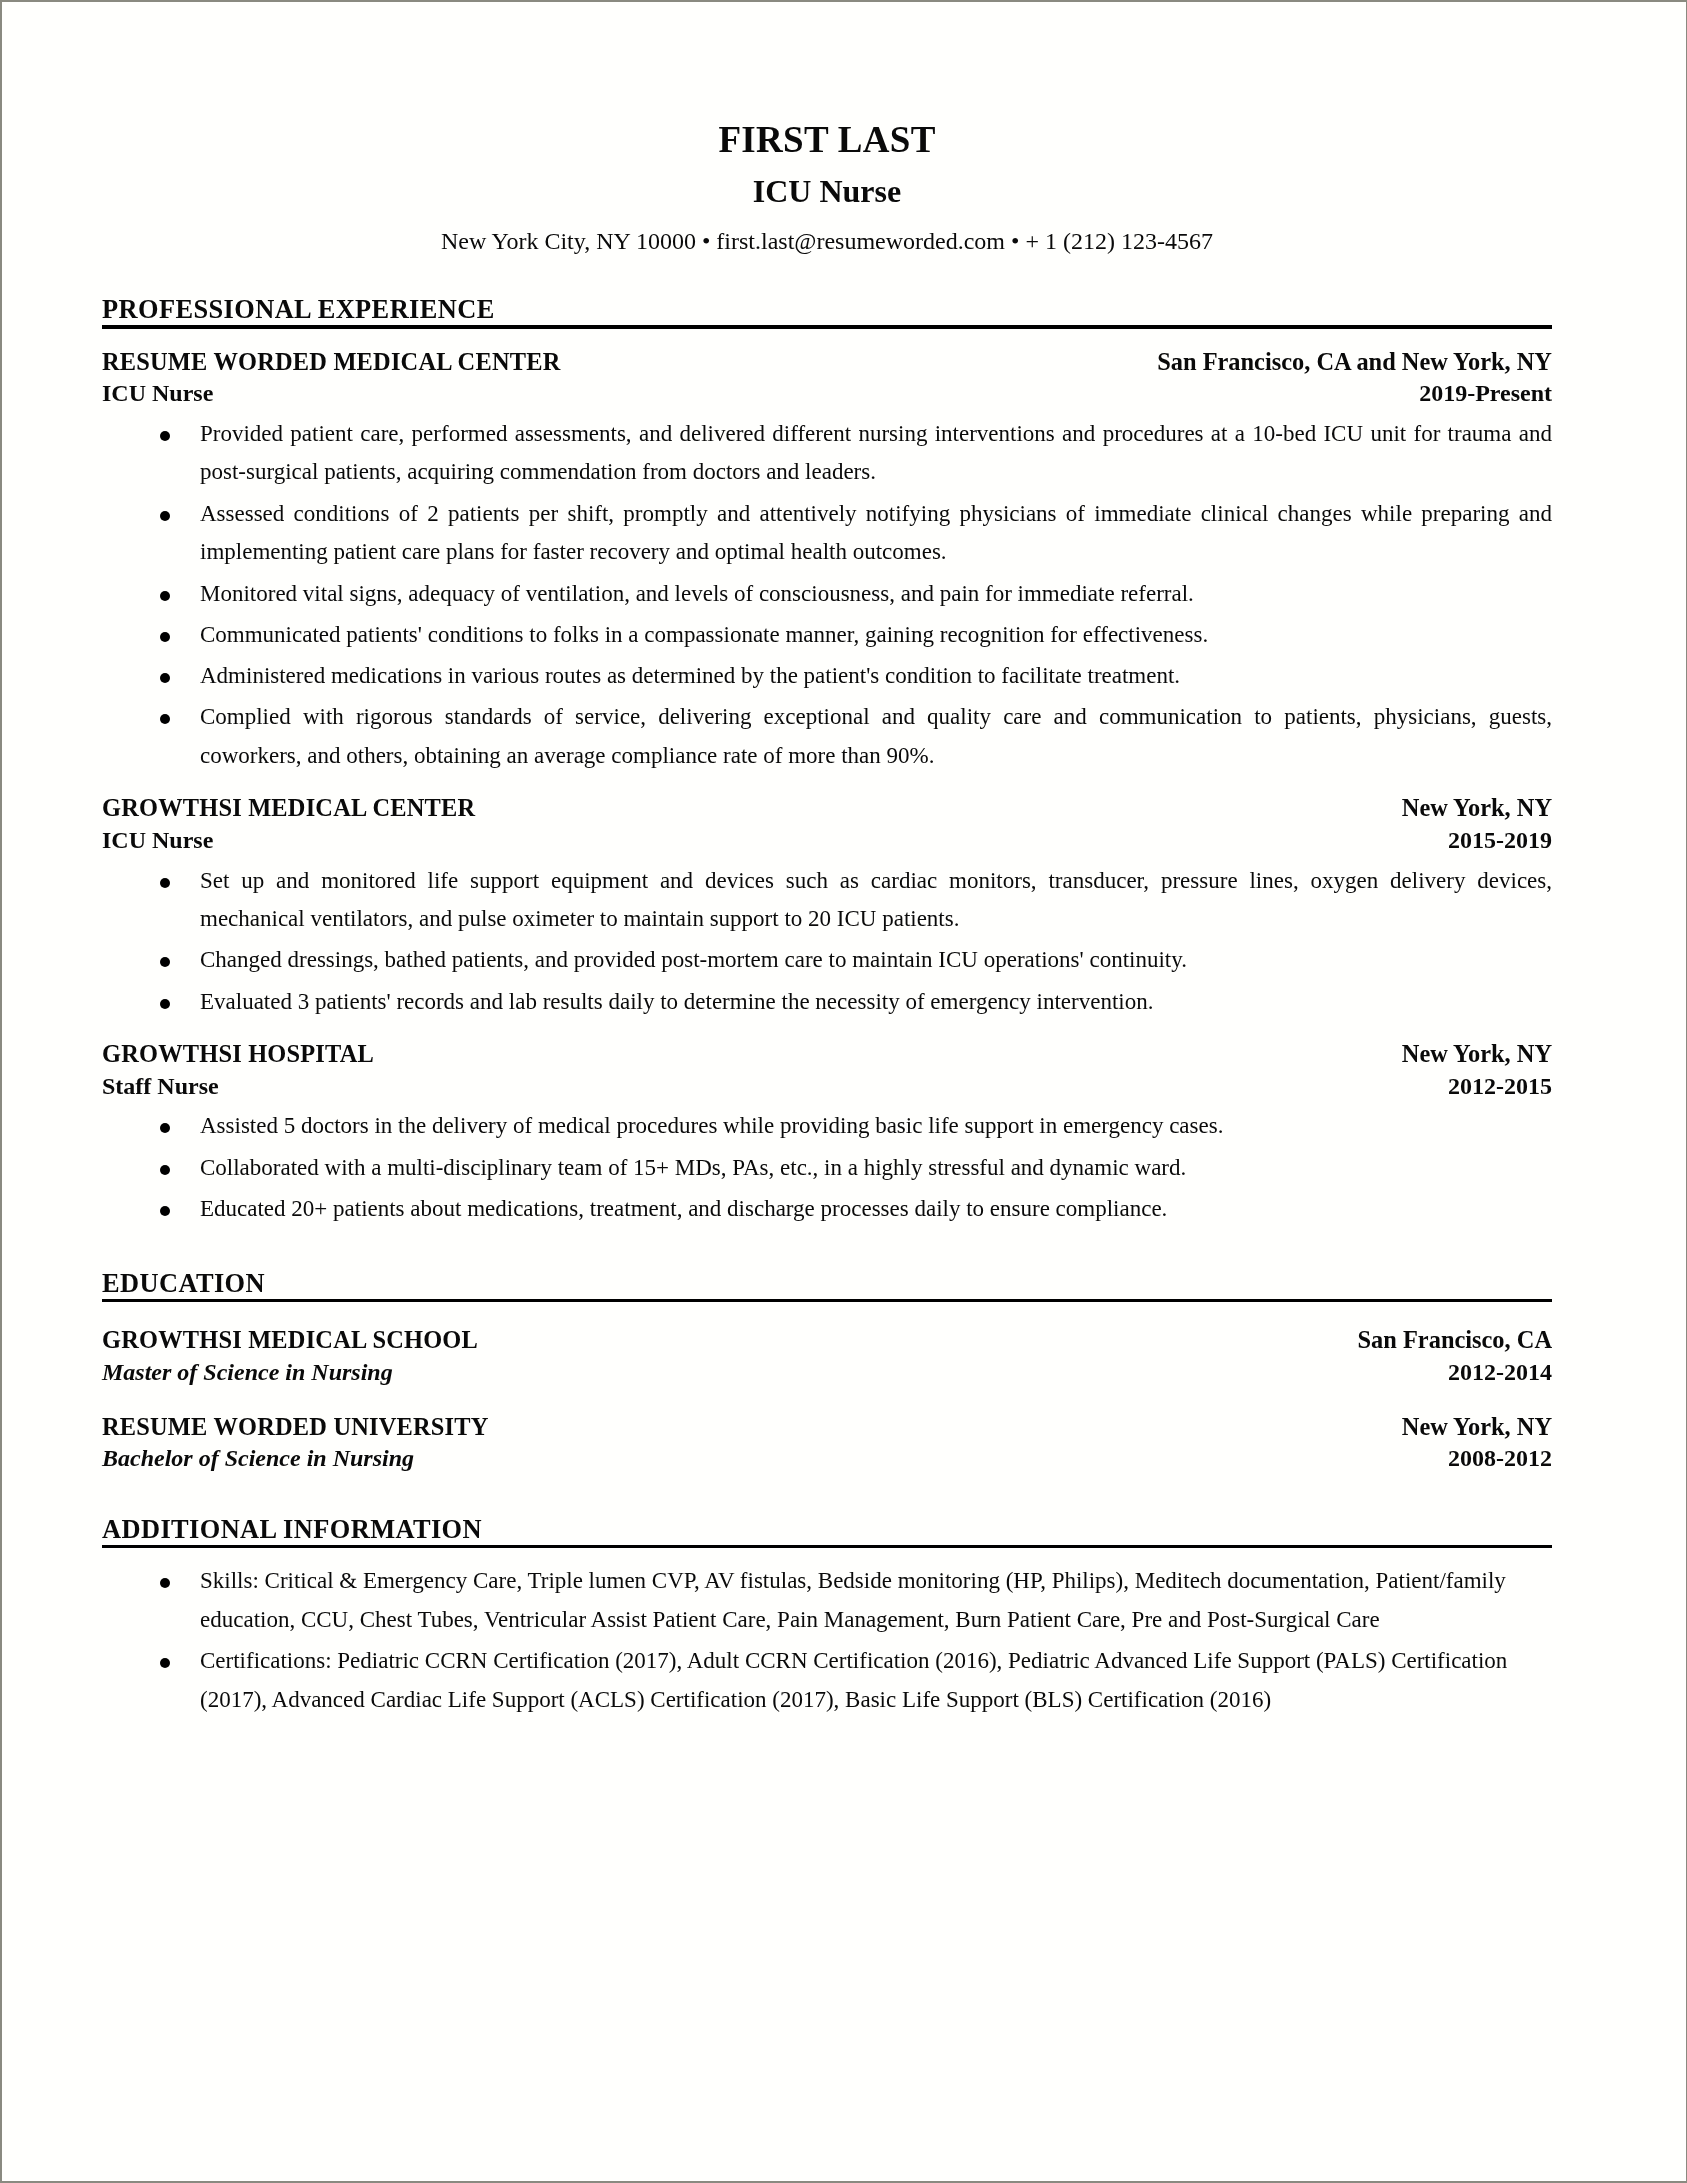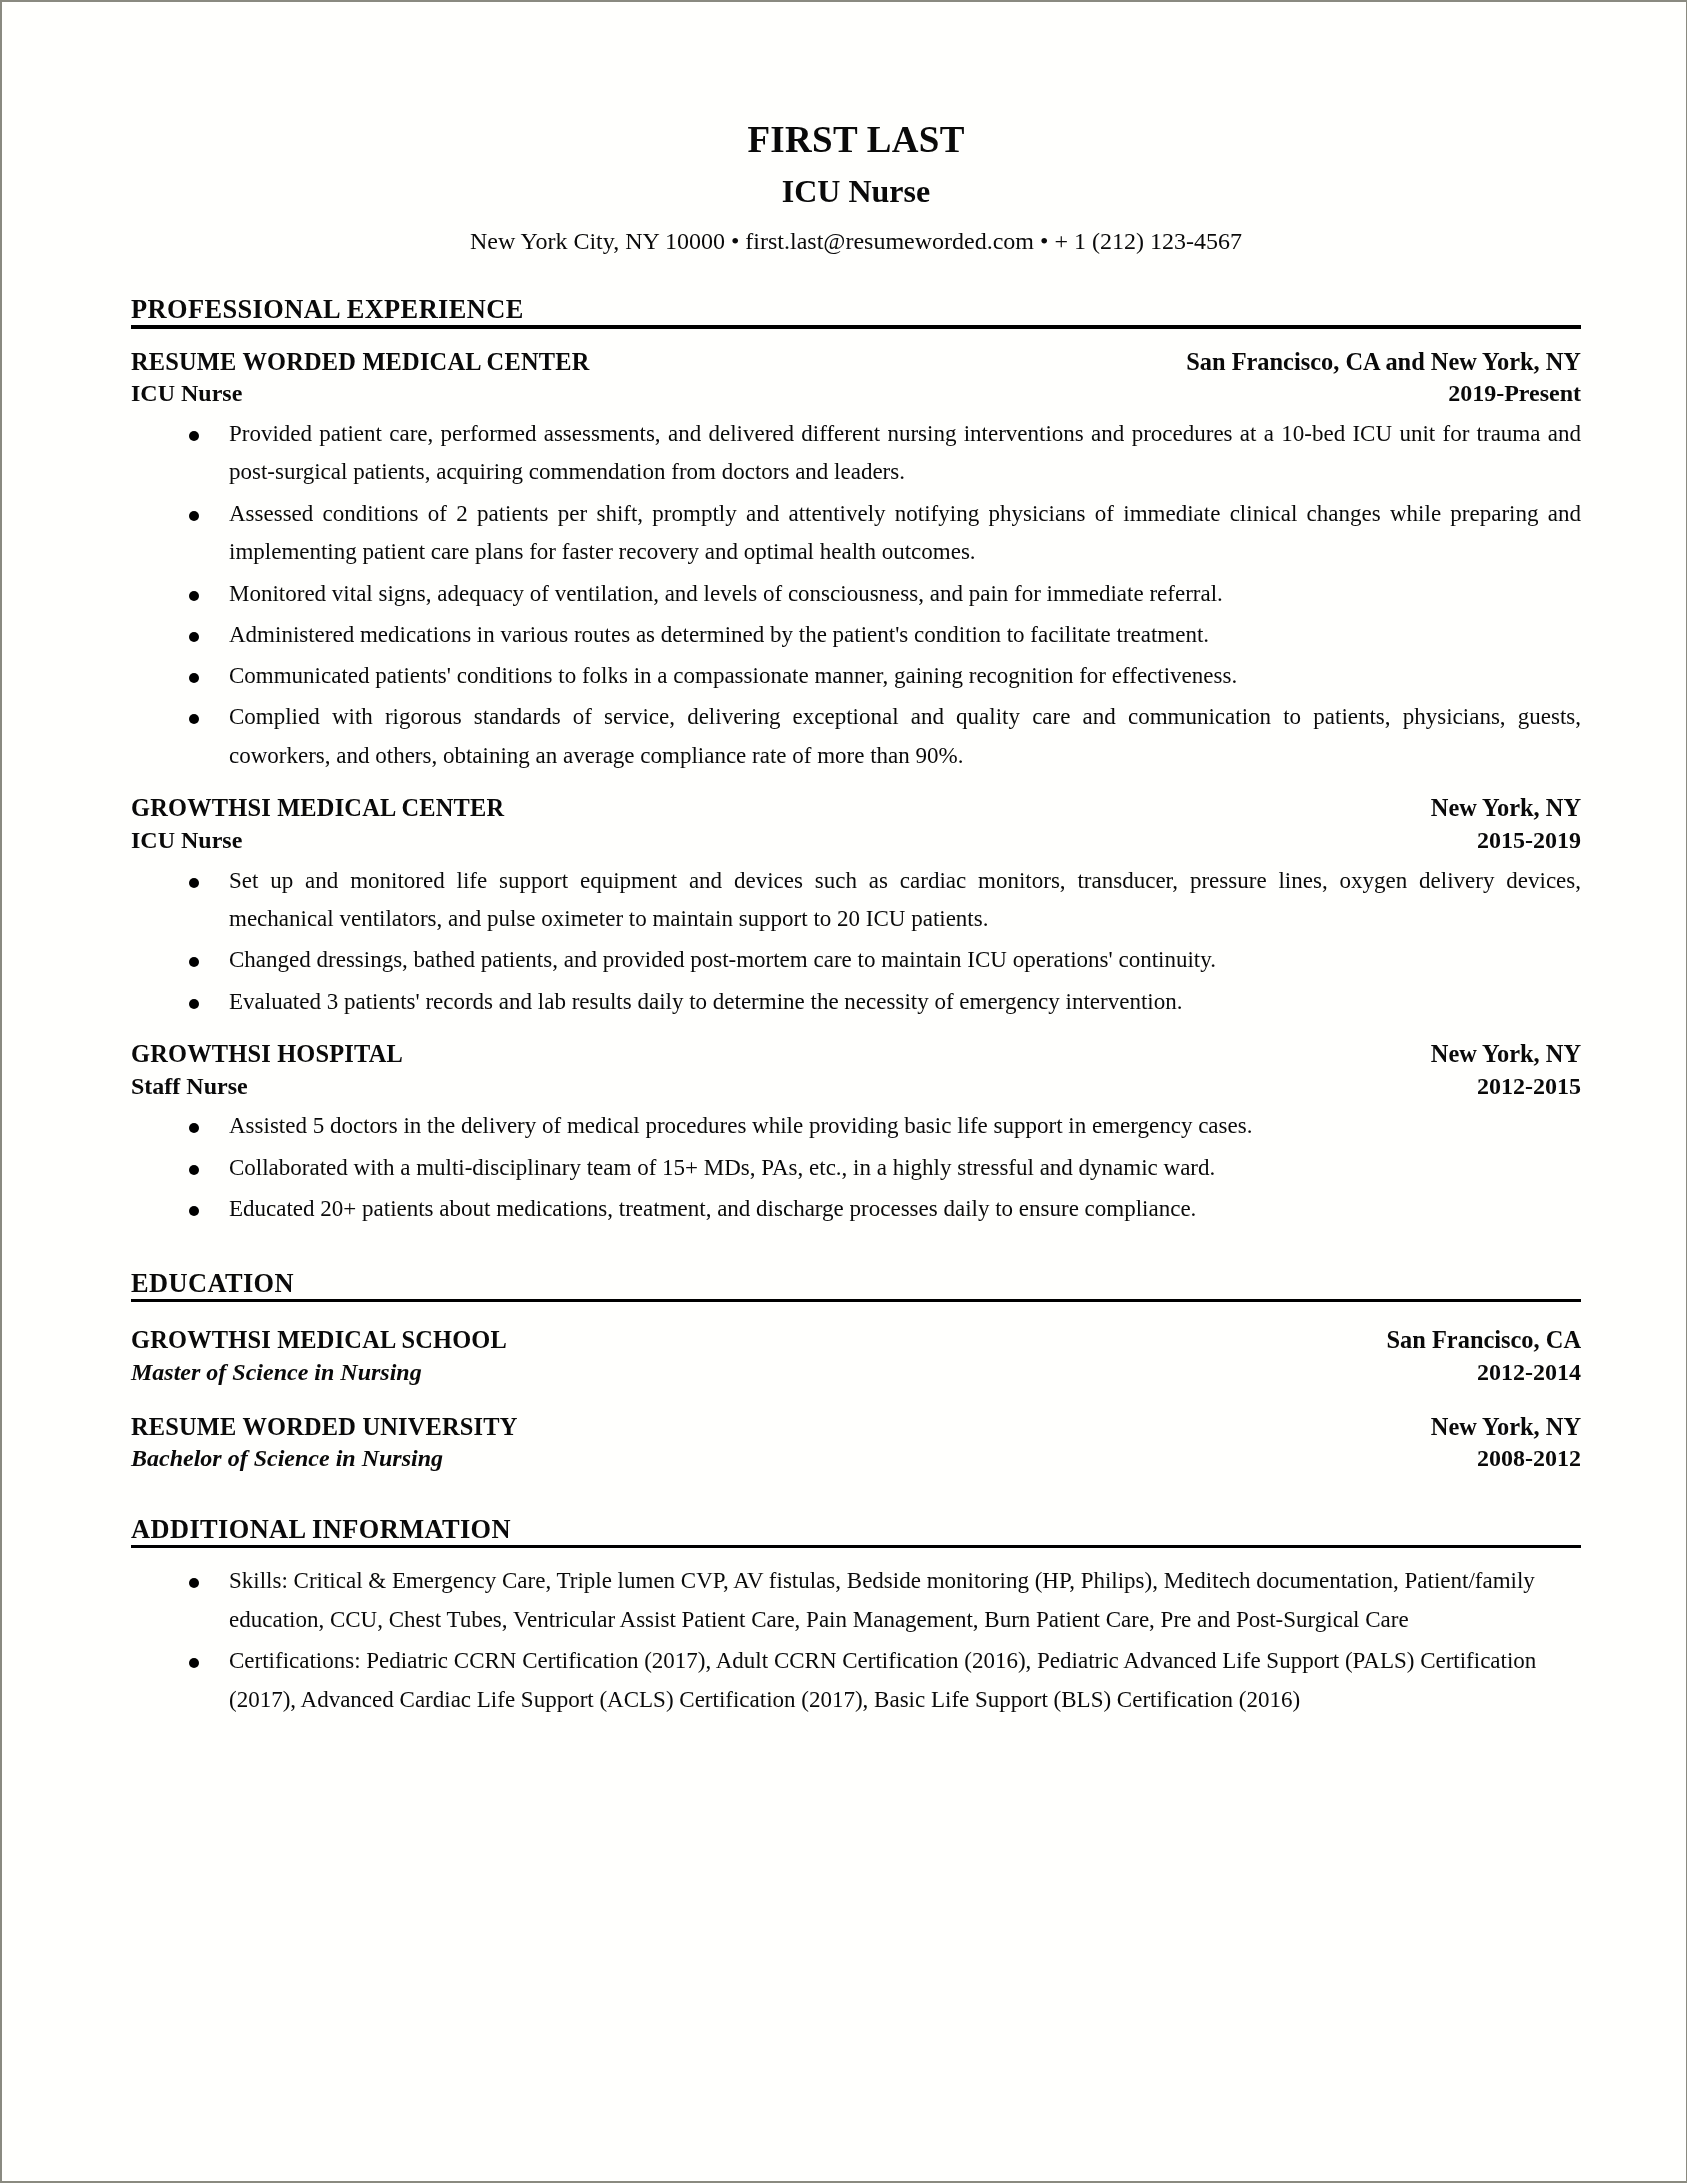--- a/index.html
+++ b/index.html
@@ -13,21 +13,21 @@
     height: 2183px;
     box-sizing: border-box;
     background: #fffffd;
     border: 2px solid #8a8a80;
     font-family: "Liberation Serif", "DejaVu Serif", serif;
     color: #0a0a0a;
     overflow: hidden;
   }
   .inner {
     position: absolute;
-    left: 129px;
+    left: 100px;
     top: 0;
     width: 1450px;
   }
 
   
   .resume-header {
     text-align: center;
     padding-top: 119px;
   }
   .full-name {
@@ -166,22 +166,22 @@
           <span class="org-location">San Francisco, CA and New York, NY</span>
         </div>
         <div class="entry-row">
           <span class="role-title">ICU Nurse</span>
           <span class="role-dates">2019-Present</span>
         </div>
         <ul class="bullets">
           <li>Provided patient care, performed assessments, and delivered different nursing interventions and procedures at a 10-bed ICU unit for trauma and post-surgical patients, acquiring commendation from doctors and leaders.</li>
           <li>Assessed conditions of 2 patients per shift, promptly and attentively notifying physicians of immediate clinical changes while preparing and implementing patient care plans for faster recovery and optimal health outcomes.</li>
           <li>Monitored vital signs, adequacy of ventilation, and levels of consciousness, and pain for immediate referral.</li>
+          <li>Communicated patients' conditions to folks in a compassionate manner, gaining recognition for effectiveness.</li>
           <li>Administered medications in various routes as determined by the patient's condition to facilitate treatment.</li>
-          <li>Communicated patients' conditions to folks in a compassionate manner, gaining recognition for effectiveness.</li>
           <li>Complied with rigorous standards of service, delivering exceptional and quality care and communication to patients, physicians, guests, coworkers, and others, obtaining an average compliance rate of more than 90%.</li>
         </ul>
       </div>
 
       <div class="entry">
         <div class="entry-row">
           <span class="org-name">GROWTHSI MEDICAL CENTER</span>
           <span class="org-location">New York, NY</span>
         </div>
         <div class="entry-row">

